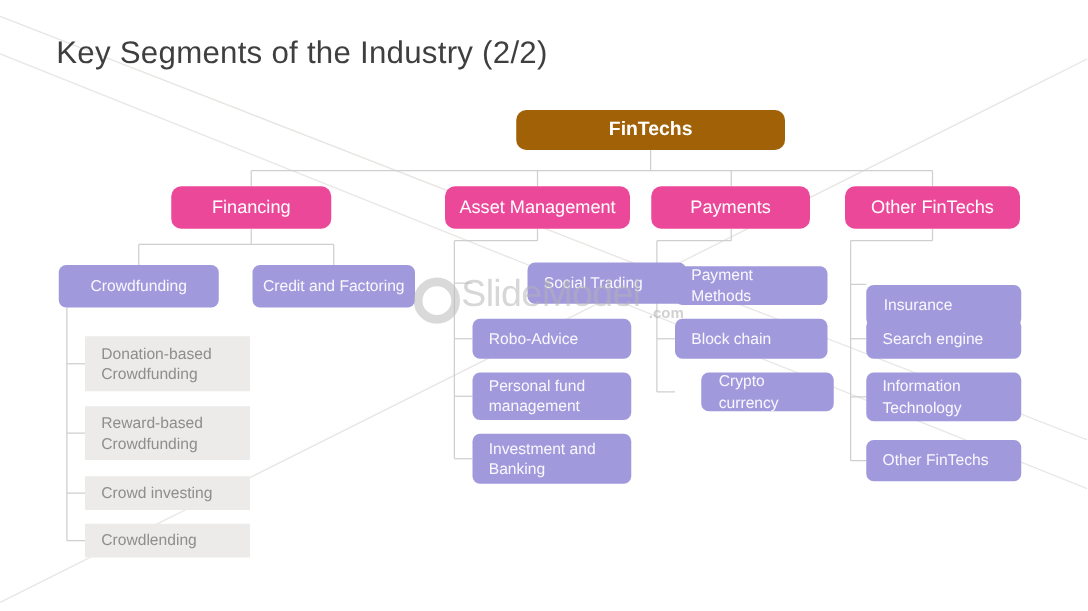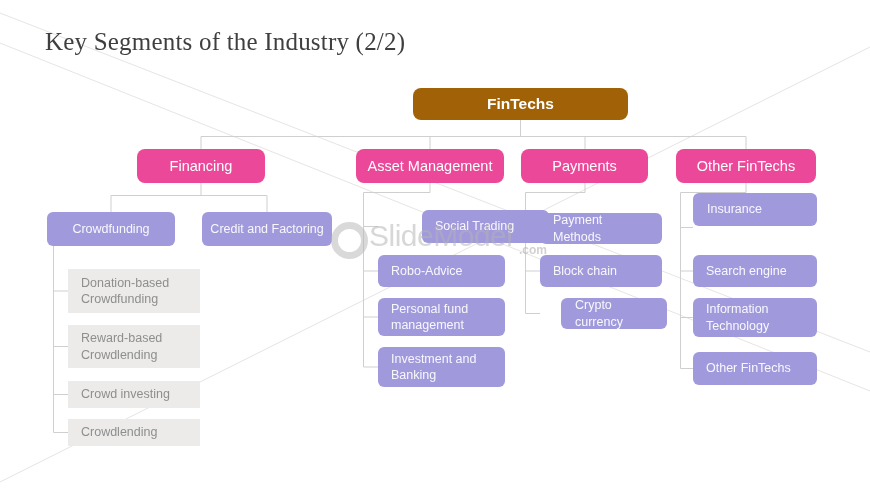--- a/index.html
+++ b/index.html
@@ -7,21 +7,20 @@
     position:relative;
     width:870px;height:489px;
     background:#ffffff;
     overflow:hidden;
     font-family:"Liberation Sans", sans-serif;
   }
   .title{
     position:absolute;left:45px;top:28px;margin:0;
     font-size:25px;font-weight:400;color:#3f3f3f;letter-spacing:.2px;
     z-index:2;
-    font-family:Liberation Serif, serif;
   }
   .lines{position:absolute;left:0;top:0;z-index:1;}
   .node{
     position:absolute;box-sizing:border-box;z-index:2;
     display:flex;align-items:center;justify-content:center;
     text-align:center;line-height:1.3;
   }
   .root{
     background:#a16207;border-radius:8px;
     color:#ffffff;font-weight:700;font-size:15.5px;
@@ -120,34 +119,34 @@
 
   <div class="node cat" style="left:137px;top:149px;width:128px;height:34px;">Financing</div>
   <div class="node cat" style="left:356px;top:149px;width:148px;height:34px;">Asset Management</div>
   <div class="node cat" style="left:521px;top:149px;width:127px;height:34px;">Payments</div>
   <div class="node cat" style="left:676px;top:149px;width:140px;height:34px;">Other FinTechs</div>
 
   <div class="node sub" style="left:47px;top:212px;width:128px;height:34px;">Crowdfunding</div>
   <div class="node sub" style="left:202px;top:212px;width:130px;height:34px;">Credit and Factoring</div>
 
   <div class="node gray left" style="left:68px;top:269px;width:132px;height:44px;">Donation-based Crowdfunding</div>
-  <div class="node gray left" style="left:68px;top:325px;width:132px;height:43px;">Reward-based Crowdlending</div>
+  <div class="node gray left" style="left:68px;top:325px;width:132px;height:43px;">Reward-based Crowdfunding</div>
   <div class="node gray left" style="left:68px;top:381px;width:132px;height:27px;">Crowd investing</div>
   <div class="node gray left" style="left:68px;top:419px;width:132px;height:27px;">Crowdlending</div>
 
   <div class="node sub left" style="left:378px;top:210px;width:127px;height:33px;margin-left:44px;">Social Trading</div>
   <div class="node sub left" style="left:378px;top:255px;width:127px;height:32px;">Robo-Advice</div>
   <div class="node sub left" style="left:378px;top:298px;width:127px;height:38px;">Personal fund management</div>
   <div class="node sub left" style="left:378px;top:347px;width:127px;height:40px;">Investment and Banking</div>
 
   <div class="node sub left" style="left:540px;top:213px;width:122px;height:31px;">Payment Methods</div>
   <div class="node sub left" style="left:540px;top:255px;width:122px;height:32px;">Block chain</div>
   <div class="node sub left" style="left:561px;top:298px;width:106px;height:31px;padding-left:14px;">Crypto currency</div>
 
-  <div class="node sub left" style="left:693px;top:193px;width:124px;height:33px;padding-left:14px;">Insurance</div>
+  <div class="node sub left" style="left:693px;top:228px;width:124px;height:33px;padding-left:14px;">Insurance</div>
   <div class="node sub left" style="left:693px;top:255px;width:124px;height:32px;text-align:right;">Search engine</div>
   <div class="node sub left" style="left:693px;top:298px;width:124px;height:39px;">Information Technology</div>
   <div class="node sub left" style="left:693px;top:352px;width:124px;height:33px;">Other FinTechs</div>
 
   <div class="watermark">
     <span class="wm-ring"></span>
     <span class="wm-brand">SlideModel</span>
     <span class="wm-suffix">.com</span>
   </div>
 

